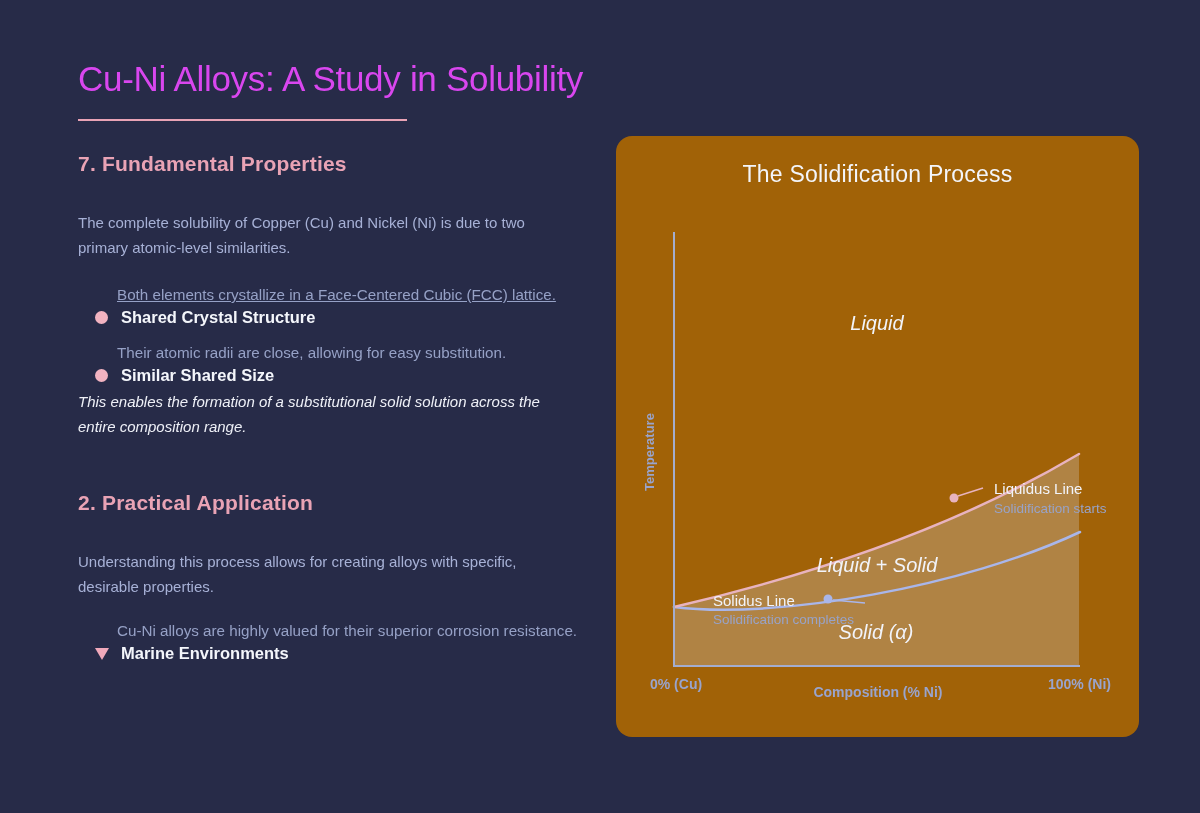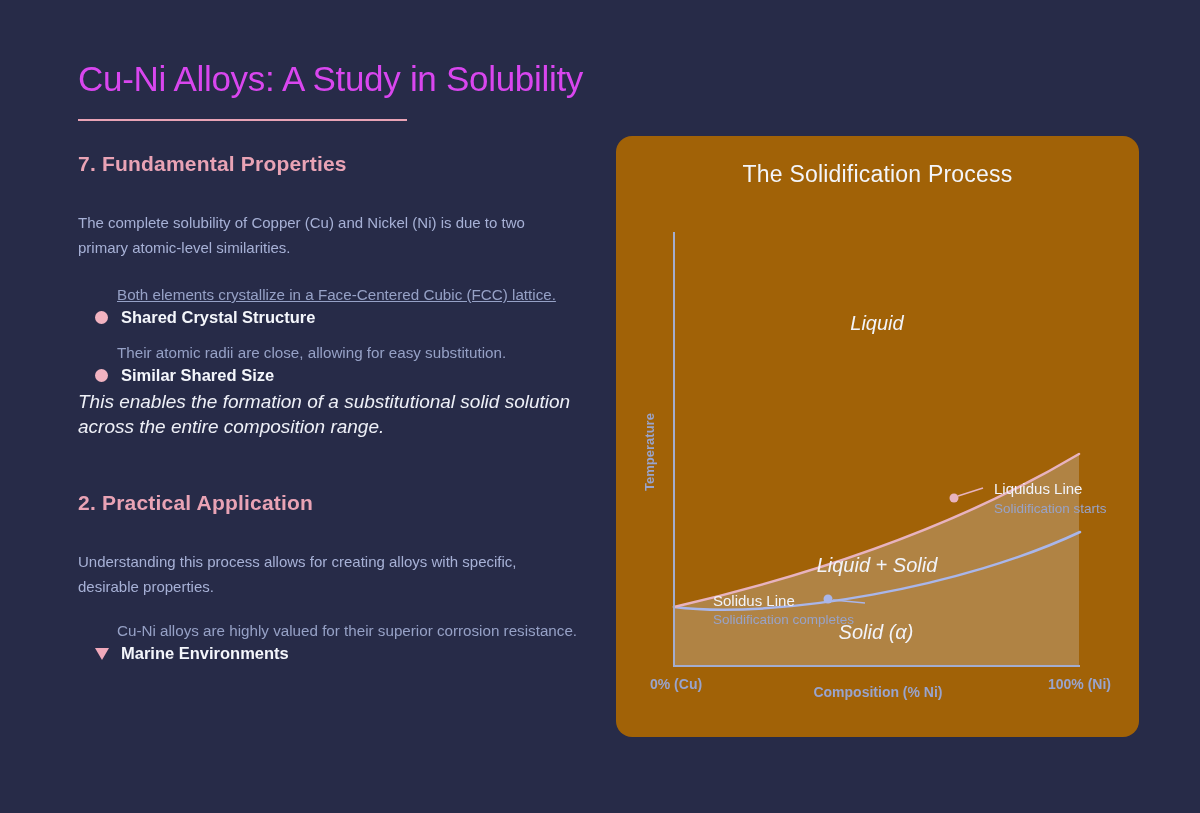--- a/index.html
+++ b/index.html
@@ -49,21 +49,21 @@
     position: absolute; left: 39px; top: 0;
     font-size: 16.5px; font-weight: 700; color: #f4f6fb;
     white-space: nowrap;
   }
   .item-desc {
     left: 117px;
     font-size: 15.2px; color: #96a1c6; white-space: nowrap;
   }
   .note {
     left: 78px; width: 500px;
-    font-style: italic; font-size: 19px; line-height: 25px;
+    font-style: italic; font-size: 15px; line-height: 25px;
     color: #eef0f7;
   }
 
   
   .card {
     left: 616px; top: 136px; width: 523px; height: 601px;
     background: #a16207; border-radius: 16px;
   }
   .card-title {
     position: absolute; left: 0; top: 25px; width: 100%;

